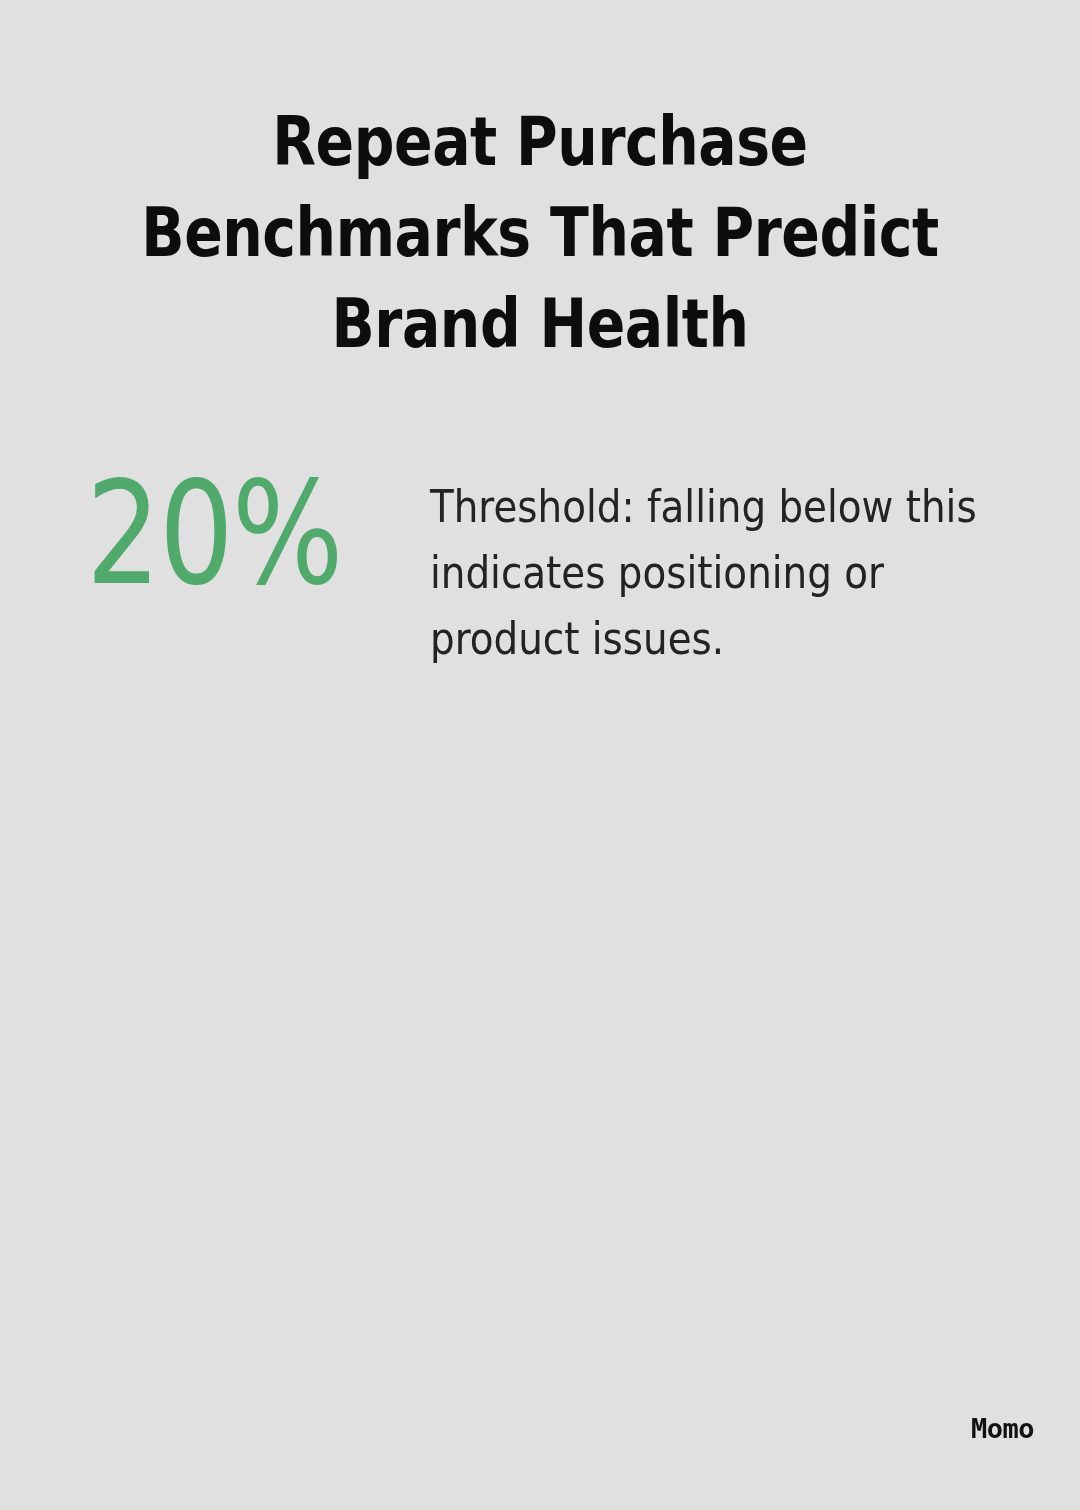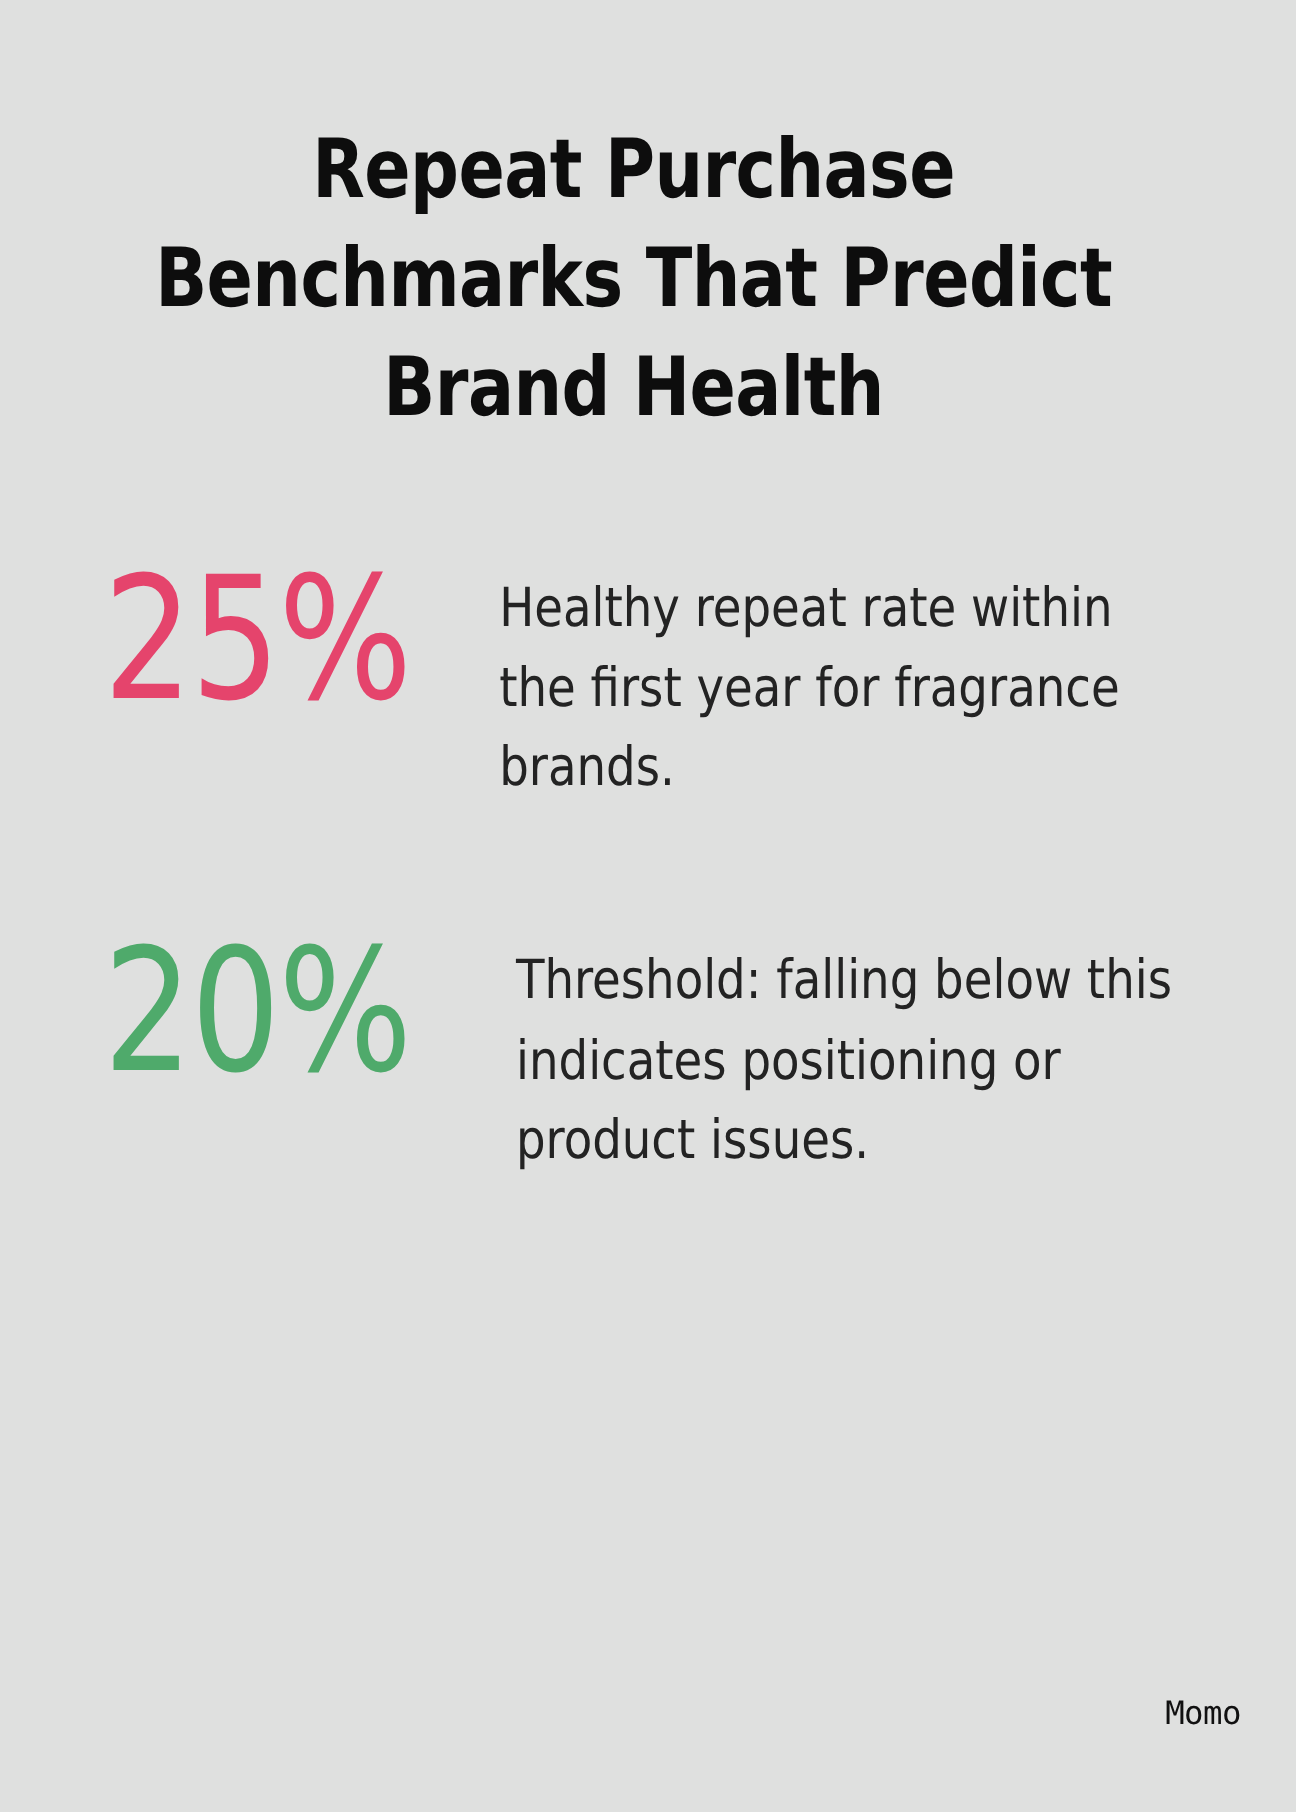--- a/index.html
+++ b/index.html
@@ -19,21 +19,21 @@
     width: 1080px;
     height: 1510px;
     background: #dfe0df;
     box-sizing: border-box;
   }
 
   
   .title-block {
     position: absolute;
     top: 96px;
-    left: 48px;
+    left: 60px;
     width: 960px;
     text-align: center;
   }
   .title {
     font-family: "DejaVu Sans Condensed", "Liberation Sans Narrow", "Liberation Sans", sans-serif;
     font-weight: 700;
     font-size: 68px;
     line-height: 1.34;
     letter-spacing: -0.5px;
     color: #0d0d0d;
@@ -86,42 +86,38 @@
   
   .stat-row.r1 { margin-bottom: 100px; }
   .stat-row.r2 { margin-bottom: 72px; gap: 14px; }
 
   
   .logo {
     position: absolute;
     right: 46px;
     bottom: 68px;
     font-family: "DejaVu Sans Mono", "Liberation Mono", monospace;
-    font-weight: 400;
+    font-weight: 700;
     font-size: 27px;
     letter-spacing: -0.5px;
     color: #111111;
     line-height: 1;
   }
 </style>
 </head>
 <body style="background: rgb(223, 224, 223);">
 
 <div class="poster" style="background: rgb(223, 224, 223);">
 
   <div class="title-block">
     <h1 class="title">Repeat Purchase Benchmarks That Predict Brand Health</h1>
   </div>
 
   <div class="stats">
 
-    <div class="stat-row r1">
-      <div class="stat-value" style="color: rgb(229, 68, 108);">25%</div>
-      <div class="stat-desc">Healthy repeat rate within the first year for fragrance brands.</div>
-    </div>
 
     <div class="stat-row r2">
       <div class="stat-value" style="color: rgb(79, 170, 107);">20%</div>
       <div class="stat-desc">Threshold: falling below this indicates positioning or product issues.</div>
     </div>
 
 
   </div>
 
   <div class="logo" style="color: rgb(17, 17, 17);">Momo</div>

